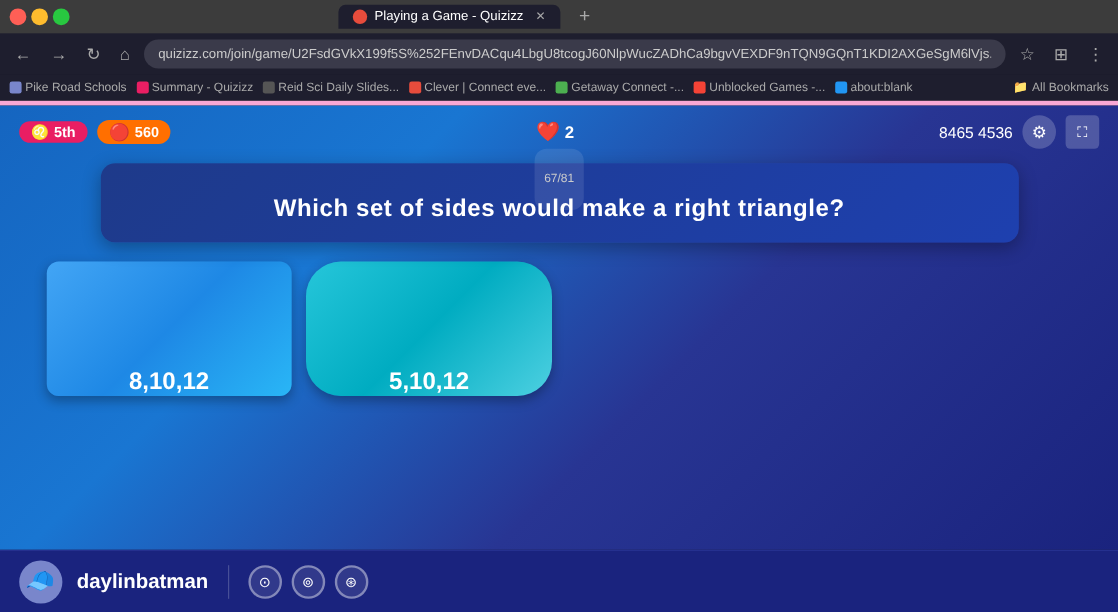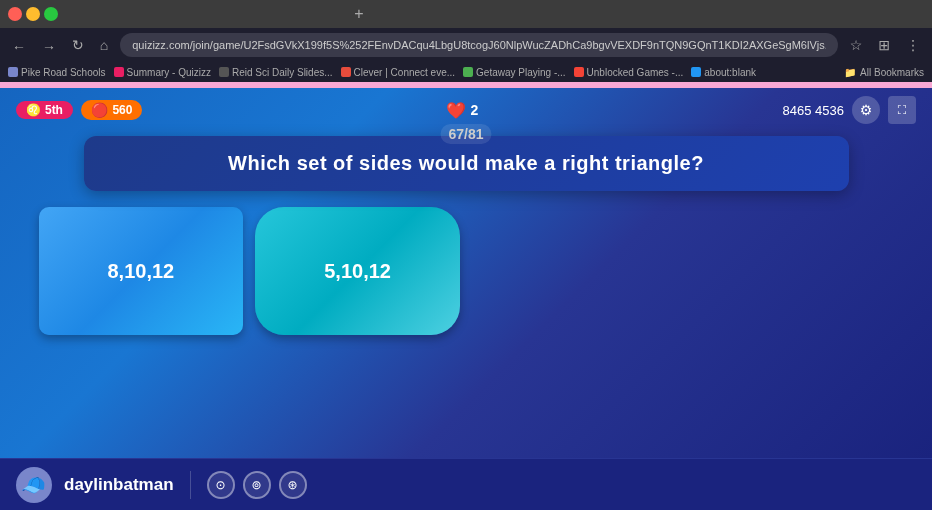--- a/index.html
+++ b/index.html
@@ -98,21 +98,21 @@
       height: 24px;
     }
 
     .bookmarks-bar {
       display: flex;
       align-items: center;
       background: #1e1e2e;
       padding: 2px 8px;
       height: 26px;
       gap: 8px;
-      border-bottom: 6px solid #f9a8d4;
+      border-bottom: 4px solid #f9a8d4;
     }
 
     .bookmark-item {
       font-size: 10px;
       color: #aaa;
       display: flex;
       align-items: center;
       gap: 3px;
       cursor: pointer;
       white-space: nowrap;
@@ -244,46 +244,46 @@
       box-shadow: 0 4px 15px rgba(0,0,0,0.3);
     }
 
     .question-progress {
       position: absolute;
       top: -12px;
       left: 50%;
       transform: translateX(-50%);
       background: rgba(255,255,255,0.1);
       color: #ccc;
-      font-size: 14px;
-      padding: 2px 8px;
+      font-size: 10px;
+      padding: 20px 8px;
       border-radius: 10px;
-      font-weight: bold;
     }
 
     .question-text {
       color: #fff;
       font-size: 20px;
       font-weight: bold;
       letter-spacing: 0.5px;
+      margin-top: 11px;
     }
 
     .answer-grid {
       display: grid;
       grid-template-columns: 1fr 1fr 1fr 1fr;
       gap: 12px;
       width: 95%;
       margin: 0 auto;
     }
 
     .answer-card {
-      height: 128px;
+      height: 112px;
       border-radius: 10px;
       display: flex;
-      align-items: center;
+      align-items: flex-end;
       justify-content: center;
       cursor: pointer;
       font-size: 20px;
       font-weight: bold;
       color: #fff;
       transition: transform 0.1s;
       box-shadow: 0 4px 10px rgba(0,0,0,0.3);
     }
 
     .answer-blue {
@@ -363,20 +363,25 @@
 
 <div>
 
   <div class="browser-titlebar">
     <div class="browser-controls">
       <button class="browser-btn" style="background:#ff5f56;"></button>
       <button class="browser-btn" style="background:#febc2e;"></button>
       <button class="browser-btn" style="background:#28c840;"></button>
     </div>
     <div style="flex:1;"></div>
+    <div class="tab-active">
+      <div class="tab-icon"></div>
+      <span>Playing a Game - Quizizz</span>
+      <span class="tab-close">✕</span>
+    </div>
     <button class="new-tab-btn">+</button>
     <div style="flex:2;"></div>
   </div>
 
   <div class="address-bar-row">
     <button class="nav-btn">←</button>
     <button class="nav-btn">→</button>
     <button class="nav-btn">↻</button>
     <button class="nav-btn">⌂</button>
     <input class="address-bar" type="text" value="quizizz.com/join/game/U2FsdGVkX199f5S%252FEnvDACqu4LbgU8tcogJ60NlpWucZADhCa9bgvVEXDF9nTQN9GQnT1KDI2AXGeSgM6lVjs..." style="">
@@ -397,21 +402,21 @@
     <div class="bookmark-item">
       <div class="bookmark-icon" style="background:#555;"></div>
       <span>Reid Sci Daily Slides...</span>
     </div>
     <div class="bookmark-item">
       <div class="bookmark-icon" style="background:#e74c3c;"></div>
       <span>Clever | Connect eve...</span>
     </div>
     <div class="bookmark-item">
       <div class="bookmark-icon" style="background:#4caf50;"></div>
-      <span>Getaway Playing -...</span>
+      <span>Getaway Connect -...</span>
     </div>
     <div class="bookmark-item">
       <div class="bookmark-icon" style="background:#f44336;"></div>
       <span>Unblocked Games -...</span>
     </div>
     <div class="bookmark-item">
       <div class="bookmark-icon" style="background:#2196f3;"></div>
       <span>about:blank</span>
     </div>
     <div style="flex:1;"></div>

